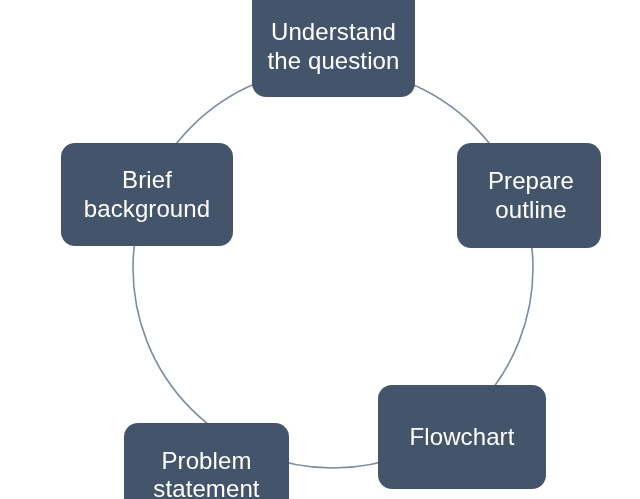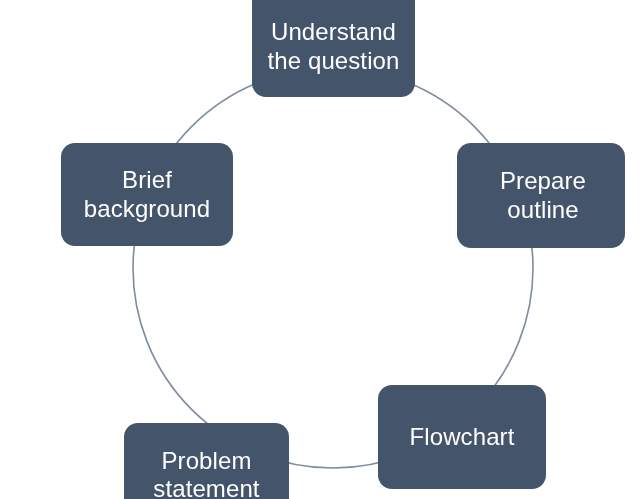--- a/index.html
+++ b/index.html
@@ -47,21 +47,21 @@
     left: 252px;
     top: -30px;
     width: 163px;
     height: 127px;
     padding-top: 28px;
   }
   
   .node-prepare {
     left: 457px;
     top: 143px;
-    width: 168px;
+    width: 144px;
     height: 105px;
     padding-right: 2px;
   }
   
   .node-brief {
     left: 43px;
     top: 143px;
     width: 172px;
     height: 103px;
     margin-left: 18px;

